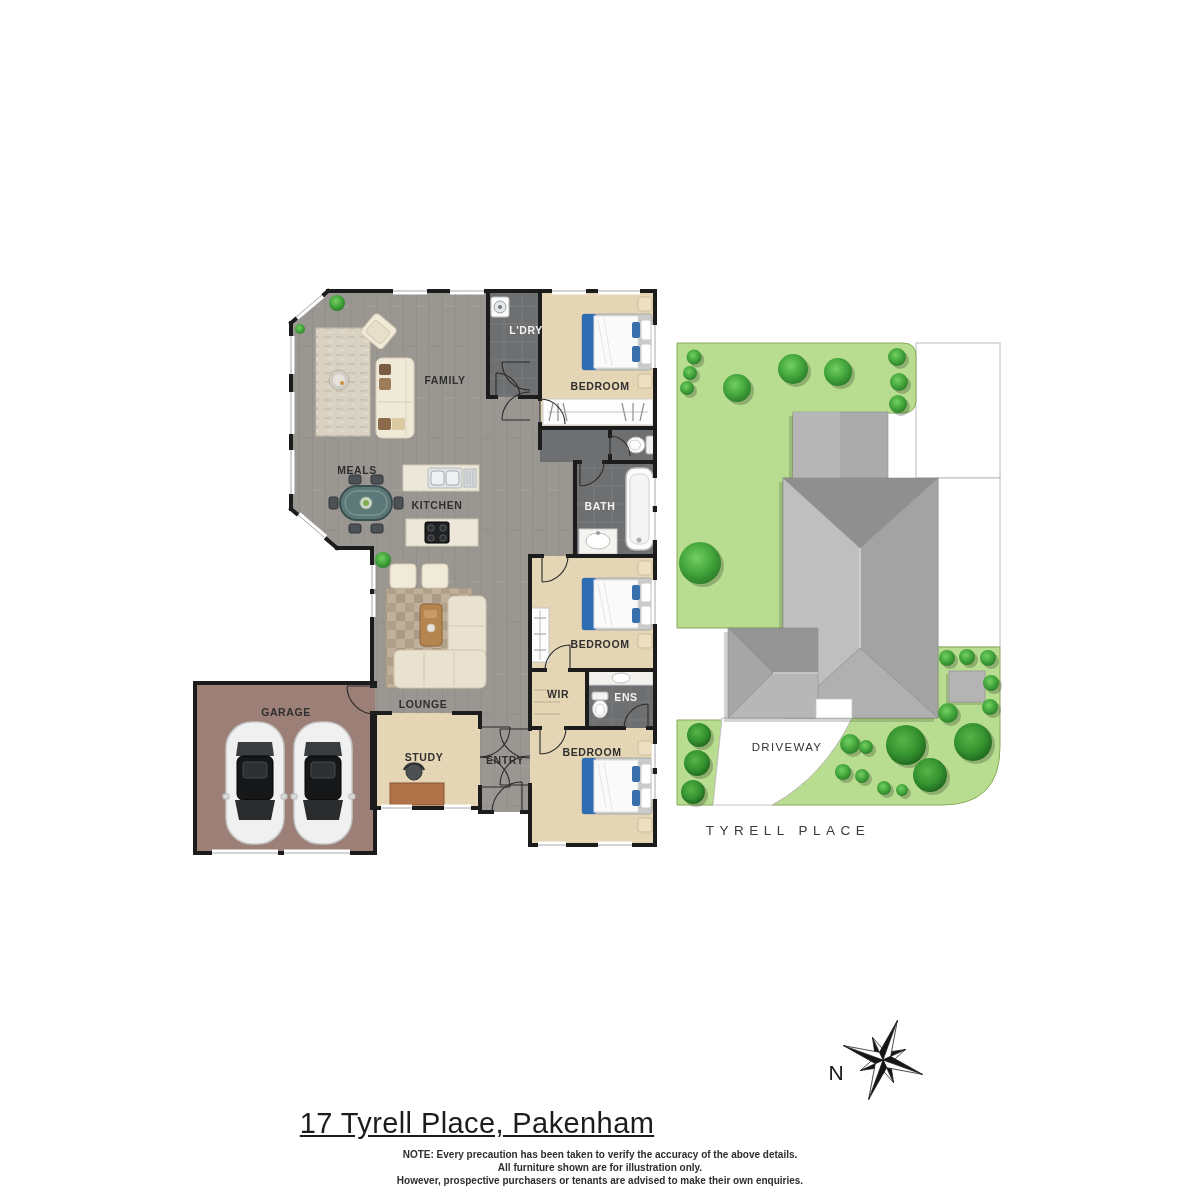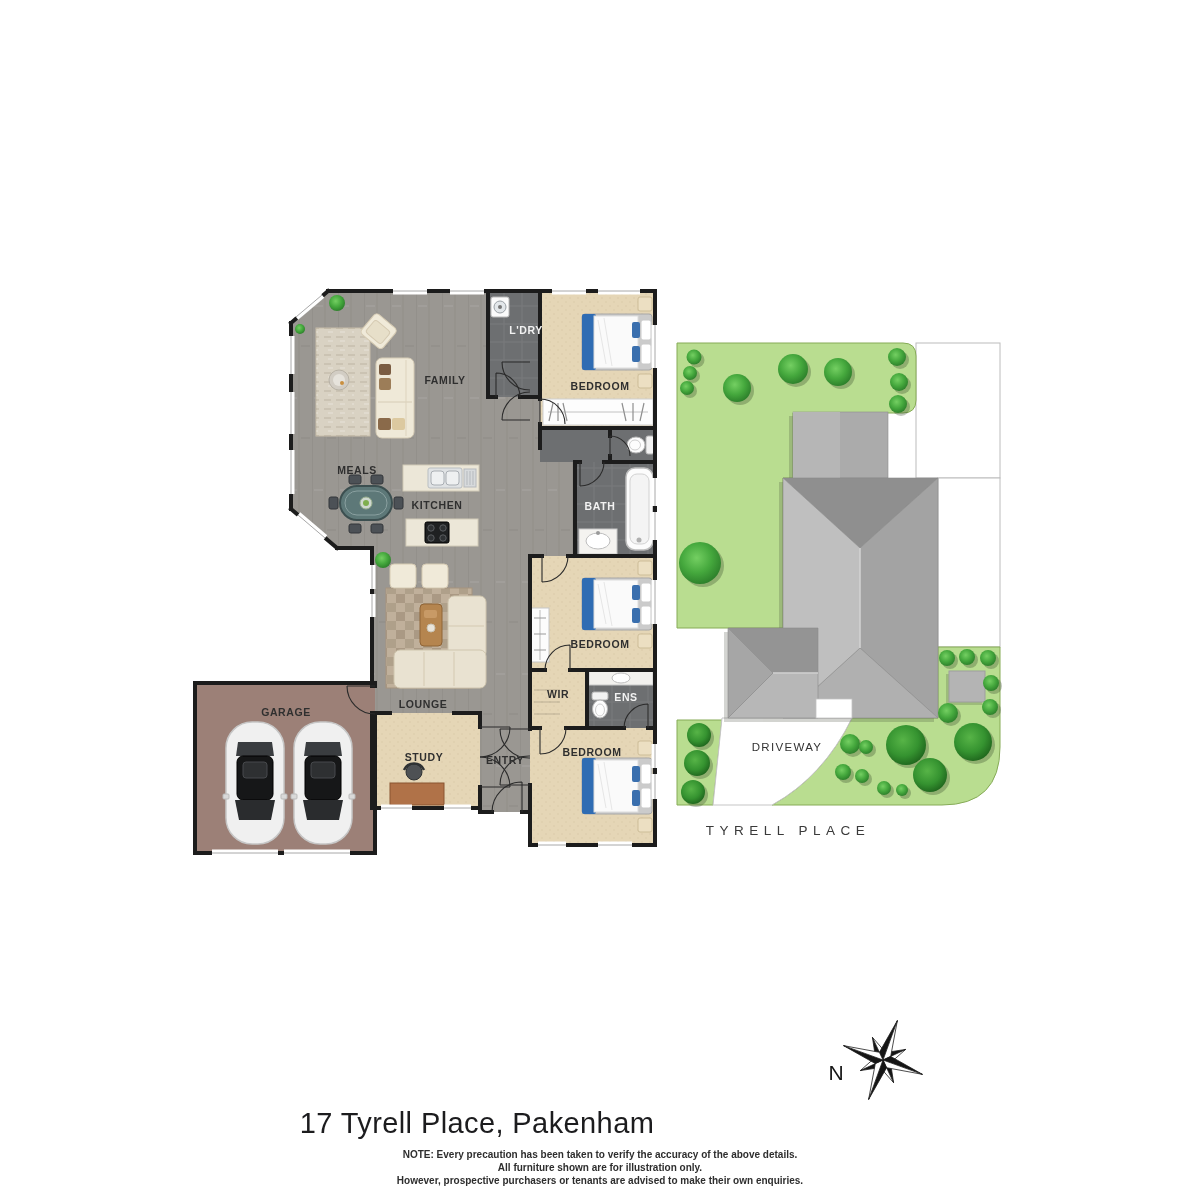--- a/index.html
+++ b/index.html
@@ -1,20 +1,20 @@
 <!DOCTYPE html>
 <html><head>
 <meta charset="utf-8">
 <style>
   html,body{margin:0;padding:0;background:#ffffff;}
   .canvas{position:relative;width:1200px;height:1200px;background:#ffffff;overflow:hidden;
           font-family:"Liberation Sans", sans-serif;}
   .plan-svg{position:absolute;left:0;top:0;}
   .title{position:absolute;left:0;top:1107px;width:954px;text-align:center;
-         font-size:29px;color:#1c1c1e;letter-spacing:.4px;font-weight:400;}
+         font-size:29px;color:#1c1c1e;letter-spacing:.4px;font-weight:400;text-decoration:underline;}
   .note{position:absolute;left:0;top:1148px;width:1200px;text-align:center;
         font-size:10px;line-height:13px;font-weight:700;color:#2e2e2e;}
   .room-label{font-size:10.5px;font-weight:700;letter-spacing:.6px;fill:#2f2f2f;}
   .room-label.on-dark{fill:#f2f2f2;}
   .site-label{font-size:11.5px;font-weight:400;letter-spacing:1.3px;fill:#333;}
   .street-label{font-size:13.5px;font-weight:400;letter-spacing:5.5px;fill:#3a3a3a;}
   .compass-n{font-size:21px;fill:#161616;font-weight:400;}
 </style>
 </head>
 <body>

